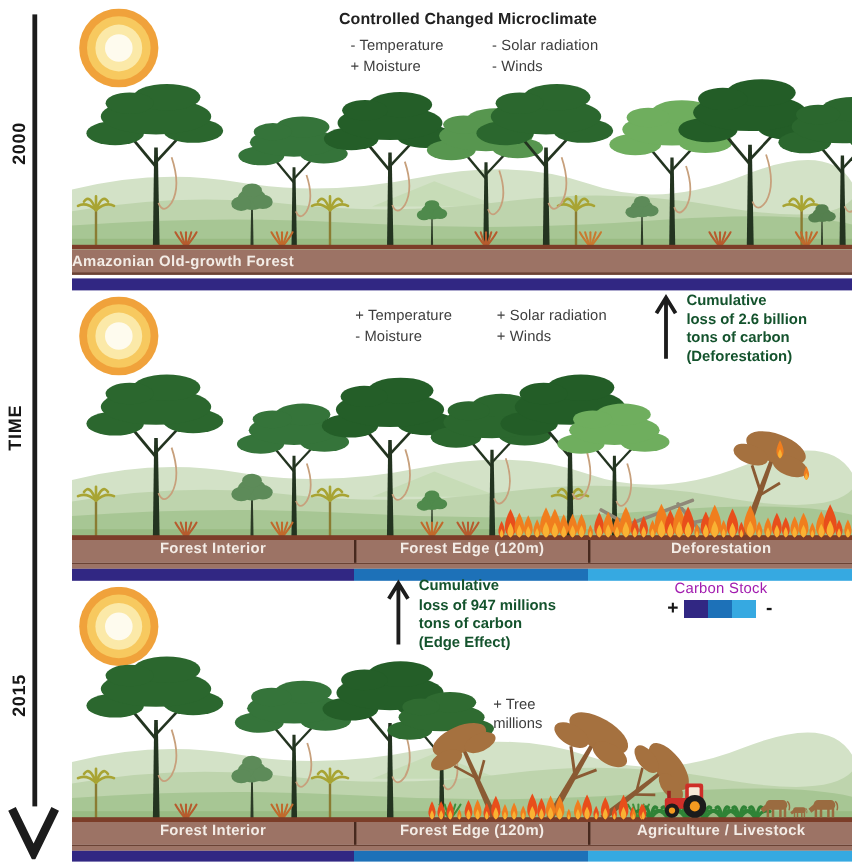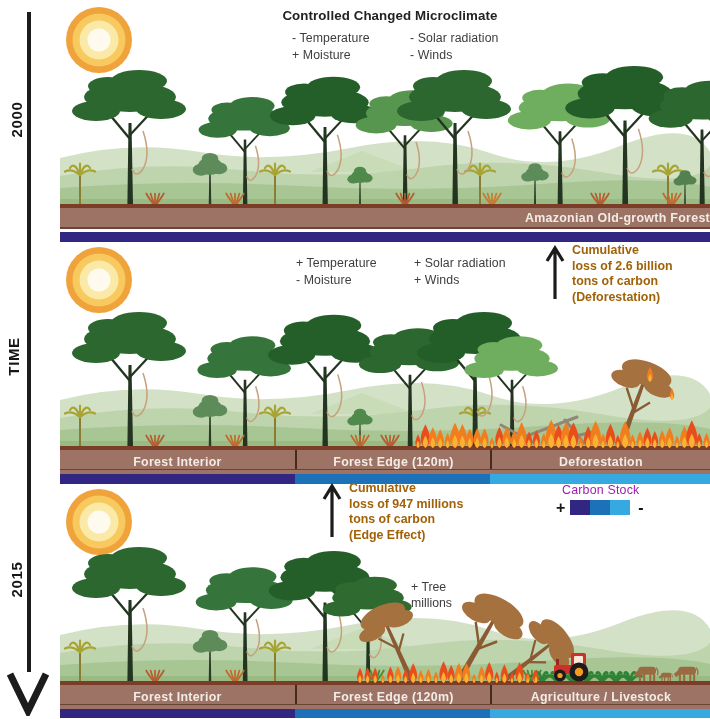--- a/index.html
+++ b/index.html
@@ -15,40 +15,40 @@
     font-size:15px;font-weight:600;letter-spacing:.6px;color:#161616}
 
   
   .micro{text-align:left}
   .micro-title{font-size:13.3px;font-weight:700;color:#222;text-align:center;letter-spacing:.1px}
   .micro-grid{display:grid;grid-template-columns:118px auto;margin-top:7px;
     font-size:12.3px;line-height:16.5px;color:#3d3d3d;letter-spacing:.1px}
 
   
   .annot{display:flex;align-items:flex-start}
-  .annot-text{margin-left:5px;font-size:12.4px;font-weight:700;line-height:15.5px;color:#a16207}
+  .annot-text{margin-left:5px;font-size:12.4px;font-weight:700;line-height:15.5px;color:#14532d}
   .annot-text span{display:block}
 
   
   .legend-title{font-size:12.4px;color:#a21caf;letter-spacing:.2px;margin-left:6px}
   .legend-row{display:flex;align-items:center;margin-top:3px}
   .legend-row .sign{font-size:16px;font-weight:700;color:#161616;line-height:15px}
   .legend-row .sign.plus{margin-right:5px}
   .legend-row .sign.minus{margin-left:8px}
   .legend-row .sw{display:inline-block;width:20px;height:15px}
 
   .mortality{font-size:12.3px;line-height:16px;color:#3d3d3d}
   .mortality span{display:block}
 
   
-  .soil-label{display:flex;align-items:center;justify-content:flex-end;
+  .soil-label{display:flex;align-items:center;justify-content:flex-start;
     border-bottom:2.5px solid #6b4335}
   .soil-label span,.zone span{font-size:12.4px;font-weight:700;color:#f3ece6;letter-spacing:.3px}
   .zone-row{display:flex;height:19px}
-  .zone{display:flex;align-items:flex-end;justify-content:center;height:100%}
+  .zone{display:flex;align-items:flex-start;justify-content:center;height:100%}
   .zdiv{border-left:2px solid #47291e}
   .soil-strip{height:5px;border-top:1.5px solid #6b4335}
   .carbon-row{display:flex}
   .carbon-row div{height:100%}
 </style>
 </head>
 <body>
 
 <div id="app">
 

